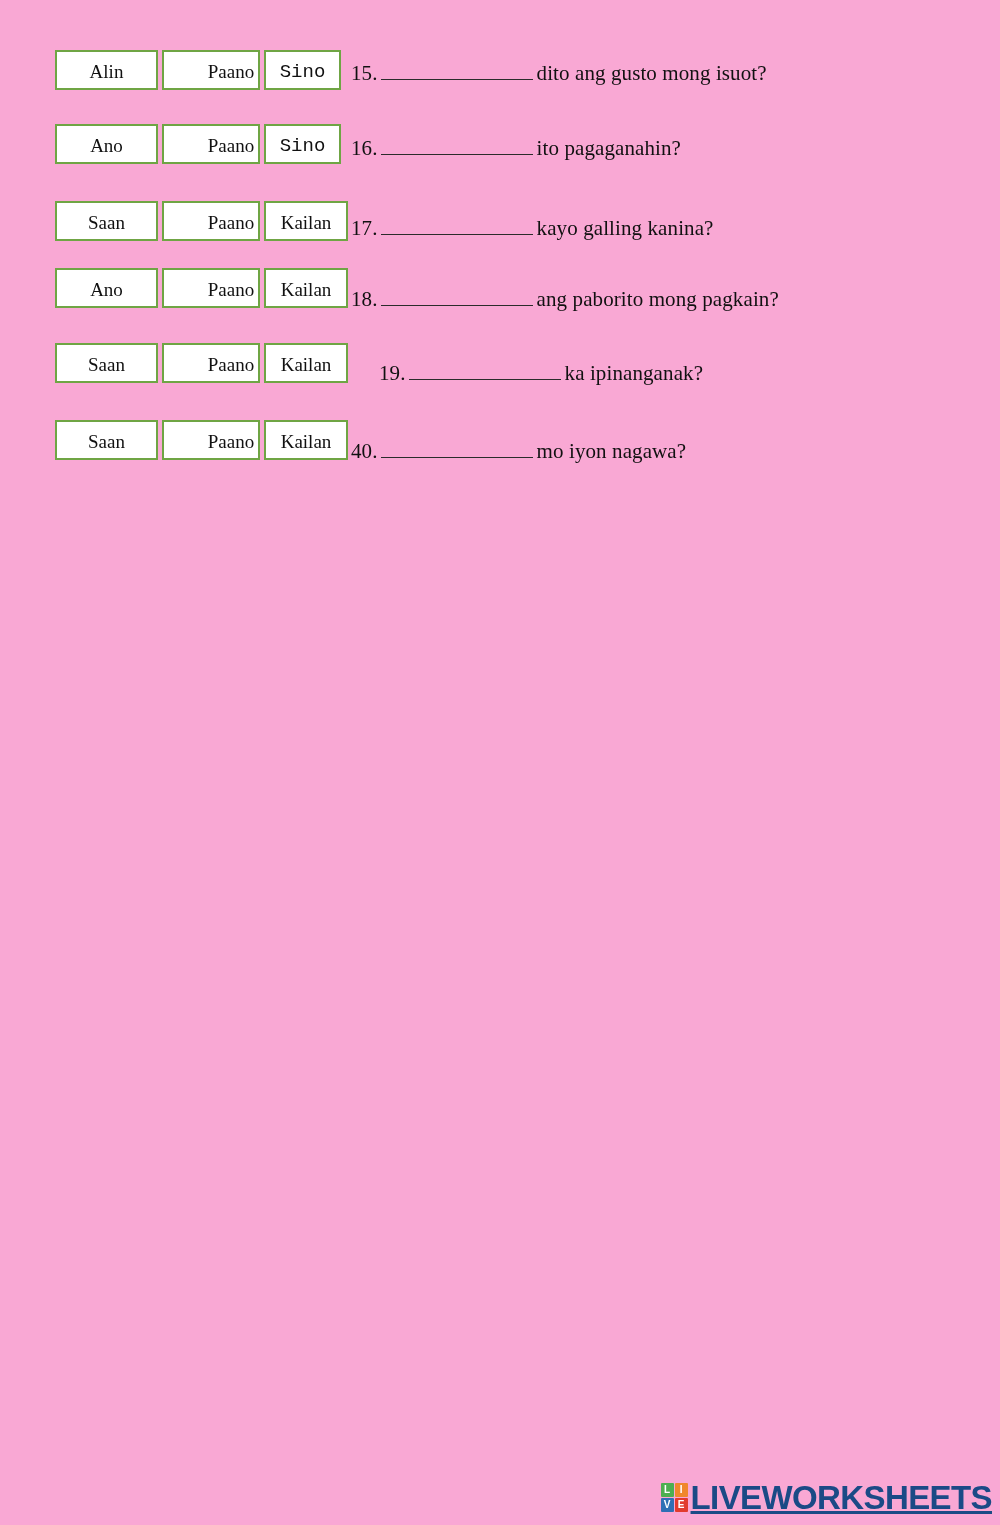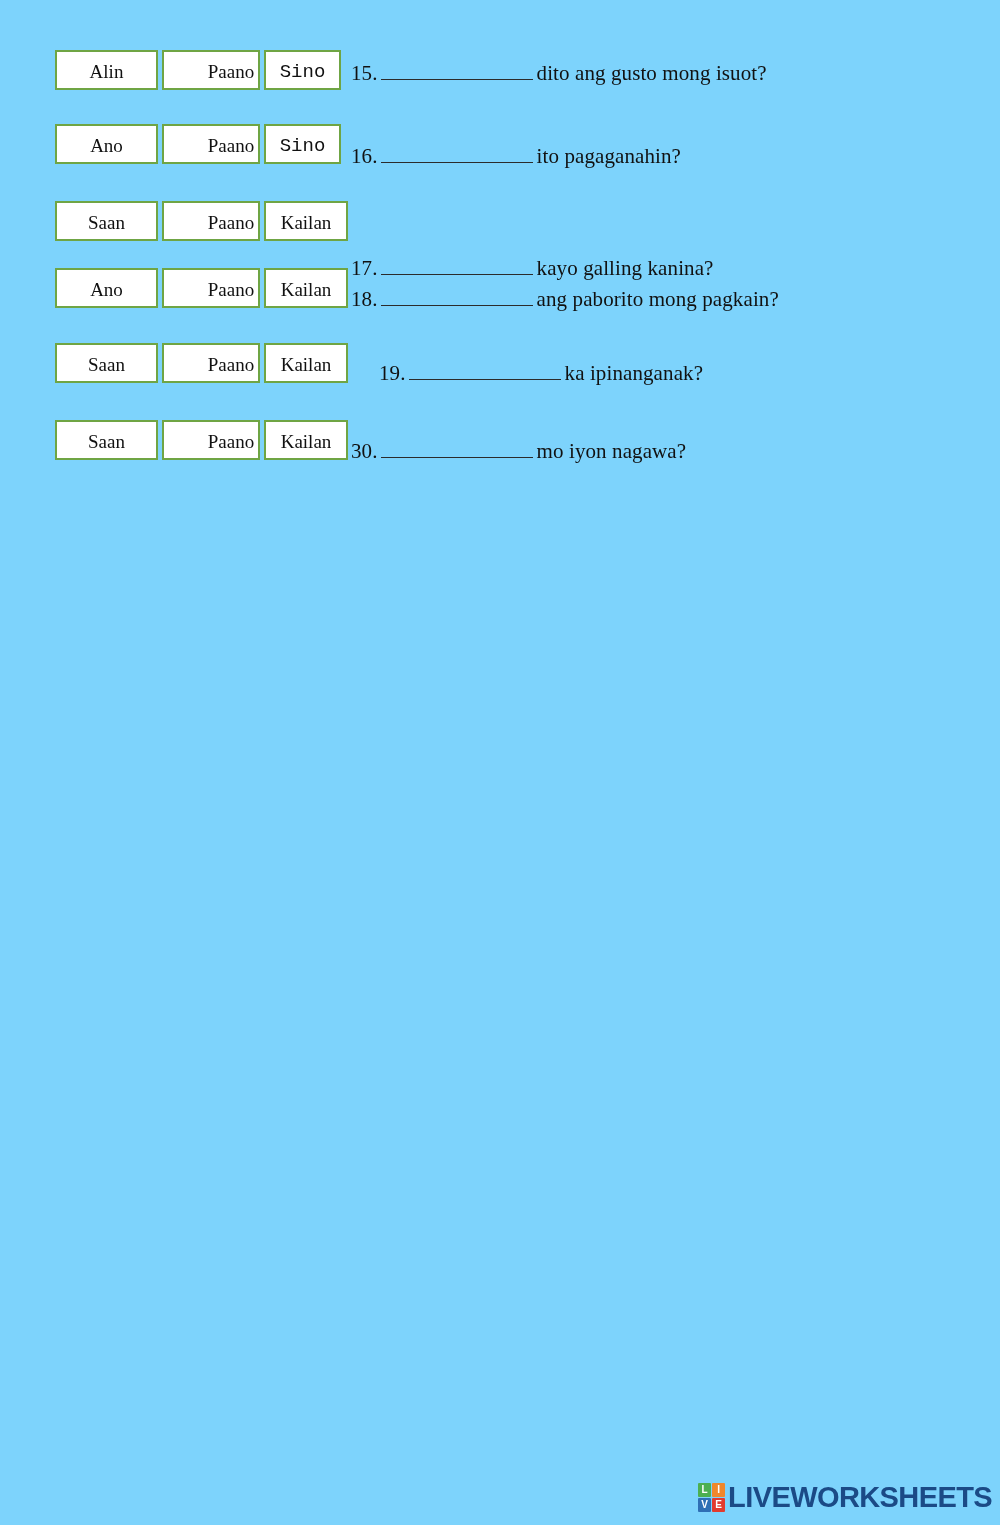--- a/index.html
+++ b/index.html
@@ -9,21 +9,21 @@
     background: #ffffff;
   }
   body {
     font-family: "Liberation Serif", "DejaVu Serif", serif;
     color: #000000;
   }
   .page {
     position: relative;
     width: 1000px;
     height: 1525px;
-    background: #7dd3fc;
+    background: #f9a8d4;
     overflow: hidden;
   }
 
   
   .rows {
     position: absolute;
     left: 0;
     top: 0;
     width: 1000px;
   }
@@ -105,24 +105,25 @@
     text-align: center;
     border-radius: 1px;
   }
   .tile-l { background: #4caf50; }
   .tile-i { background: #f0872b; }
   .tile-v { background: #2f6fb5; }
   .tile-e { background: #e23b2e; }
   .logo-word {
     font-family: "Liberation Sans", sans-serif;
     font-weight: bold;
-    font-size: 29px;
+    font-size: 33px;
     letter-spacing: -0.6px;
     color: #1b4a86;
     line-height: 1;
+    text-decoration: underline;
   }
 </style>
 </head>
 <body>
 
 <div class="page">
 
   <div class="rows">
 
     <div class="qrow" style="top:50px;">
@@ -135,32 +136,32 @@
         <span class="qnum">15.</span><span class="blank"></span><span>dito ang gusto mong isuot?</span>
       </div>
     </div>
 
     <div class="qrow" style="top:124px;">
       <div class="options" style="left:55px;">
         <div class="opt w-alin">Ano</div>
         <div class="opt w-paano">Paano</div>
         <div class="opt w-sino">Sino</div>
       </div>
-      <div class="qtext" style="left:351px; top:19px;">
+      <div class="qtext" style="left:351px; top:11px;">
         <span class="qnum">16.</span><span class="blank"></span><span>ito pagaganahin?</span>
       </div>
     </div>
 
     <div class="qrow" style="top:201px;">
       <div class="options" style="left:55px;">
         <div class="opt w-alin">Saan</div>
         <div class="opt w-paano">Paano</div>
         <div class="opt w-kailan">Kailan</div>
       </div>
-      <div class="qtext" style="left:351px; top:14px;margin-top:40px;">
+      <div class="qtext" style="left:351px; top:14px;">
         <span class="qnum">17.</span><span class="blank"></span><span>kayo galling kanina?</span>
       </div>
     </div>
 
     <div class="qrow" style="top:268px;">
       <div class="options" style="left:55px;">
         <div class="opt w-alin">Ano</div>
         <div class="opt w-paano">Paano</div>
         <div class="opt w-kailan">Kailan</div>
       </div>
@@ -180,21 +181,21 @@
       </div>
     </div>
 
     <div class="qrow" style="top:420px;">
       <div class="options" style="left:55px;">
         <div class="opt w-alin">Saan</div>
         <div class="opt w-paano">Paano</div>
         <div class="opt w-kailan">Kailan</div>
       </div>
       <div class="qtext" style="left:351px; top:18px;">
-        <span class="qnum">30.</span><span class="blank"></span><span>mo iyon nagawa?</span>
+        <span class="qnum">40.</span><span class="blank"></span><span>mo iyon nagawa?</span>
       </div>
     </div>
 
   </div>
 
   <div class="logo">
     <div class="logo-tiles">
       <div class="tile tile-l">L</div>
       <div class="tile tile-i">I</div>
       <div class="tile tile-v">V</div>

